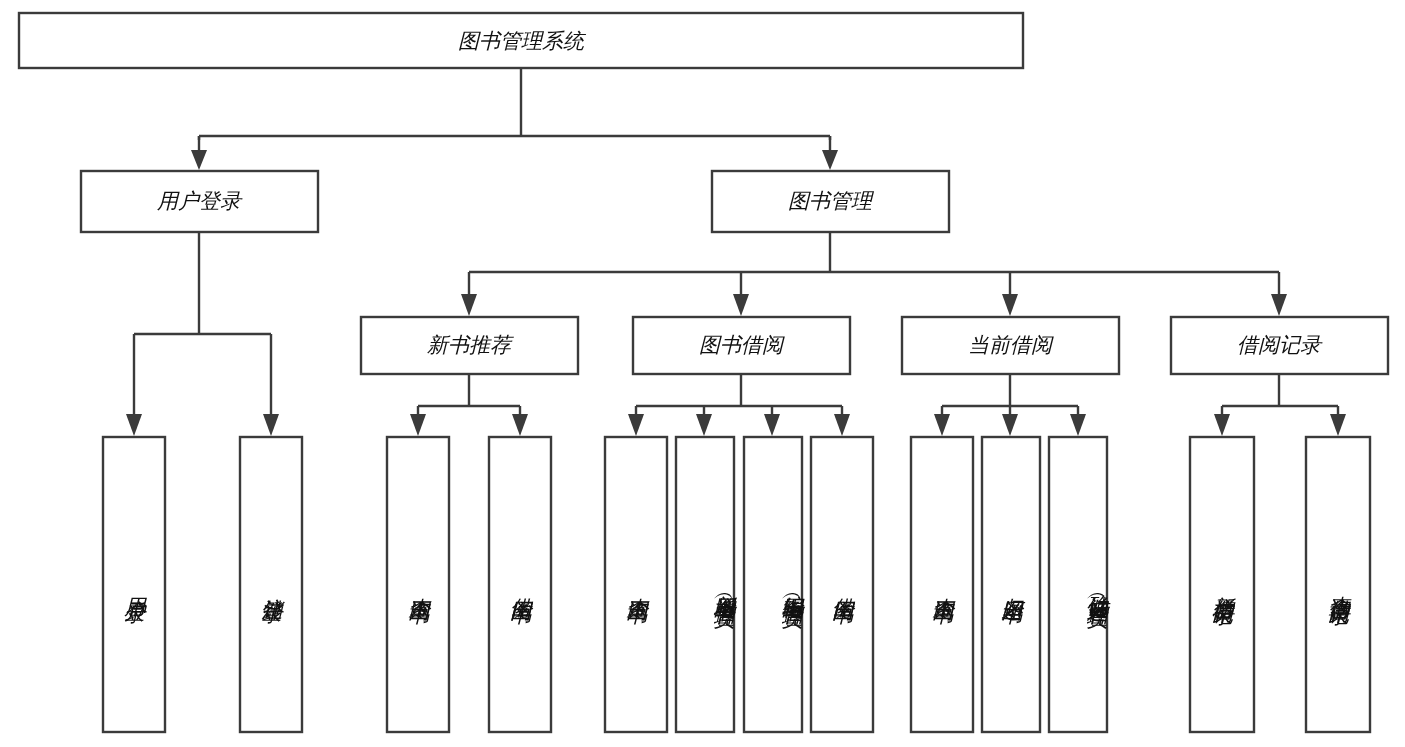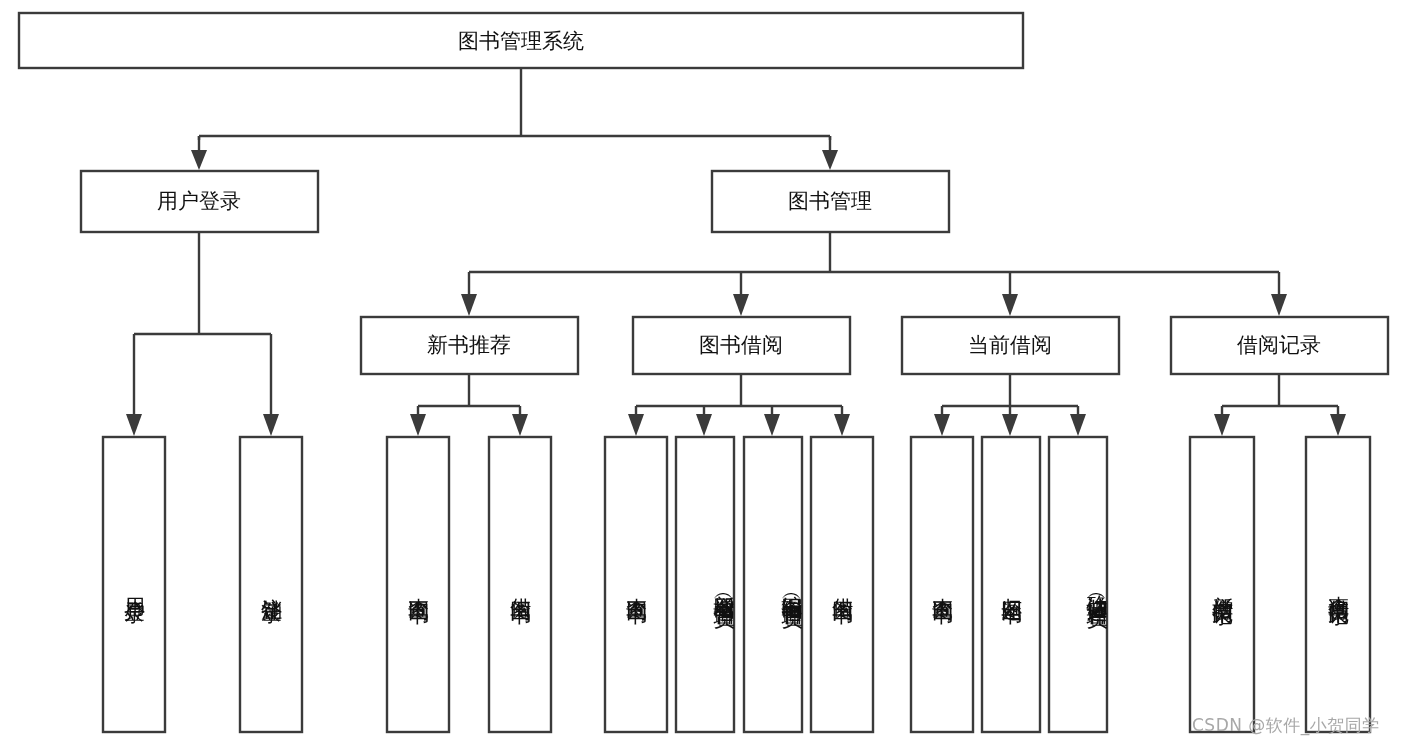--- a/index.html
+++ b/index.html
@@ -11,20 +11,21 @@
     width: 1405px;
     height: 747px;
     font-family: "DejaVu Sans", "Liberation Sans", sans-serif;
     overflow: hidden;
     position: relative;
   }
   #diagram-root {
     position: relative;
     width: 1405px;
     height: 747px;
+    font-style: italic;
   }
   svg.diagram {
     position: absolute;
     top: 0;
     left: 0;
     width: 1405px;
     height: 747px;
   }
   .node-box {
     fill: #ffffff;
@@ -208,14 +209,13 @@
   <div class="vlabel center" style="left:605px; top:437px; width:62px; height:295px;">查询图书</div>
   <div class="vlabel" style="left:676px; top:441px; width:58px; height:291px;">新增图书（管理员）</div>
   <div class="vlabel" style="left:744px; top:441px; width:58px; height:291px;">编辑图书（管理员）</div>
   <div class="vlabel center" style="left:811px; top:437px; width:62px; height:295px;">借阅图书</div>
   <div class="vlabel center" style="left:911px; top:437px; width:62px; height:295px;">查询图书</div>
   <div class="vlabel center" style="left:982px; top:437px; width:58px; height:295px;">归还图书</div>
   <div class="vlabel" style="left:1049px; top:441px; width:58px; height:291px;">确认归还（管理员）</div>
   <div class="vlabel center" style="left:1190px; top:437px; width:64px; height:295px;">新增借阅记录</div>
   <div class="vlabel center" style="left:1306px; top:437px; width:64px; height:295px;">查询借阅记录</div>
 
-  <div class="watermark">CSDN @软件_小贺同学</div>
 </div>
 
 </body></html>

